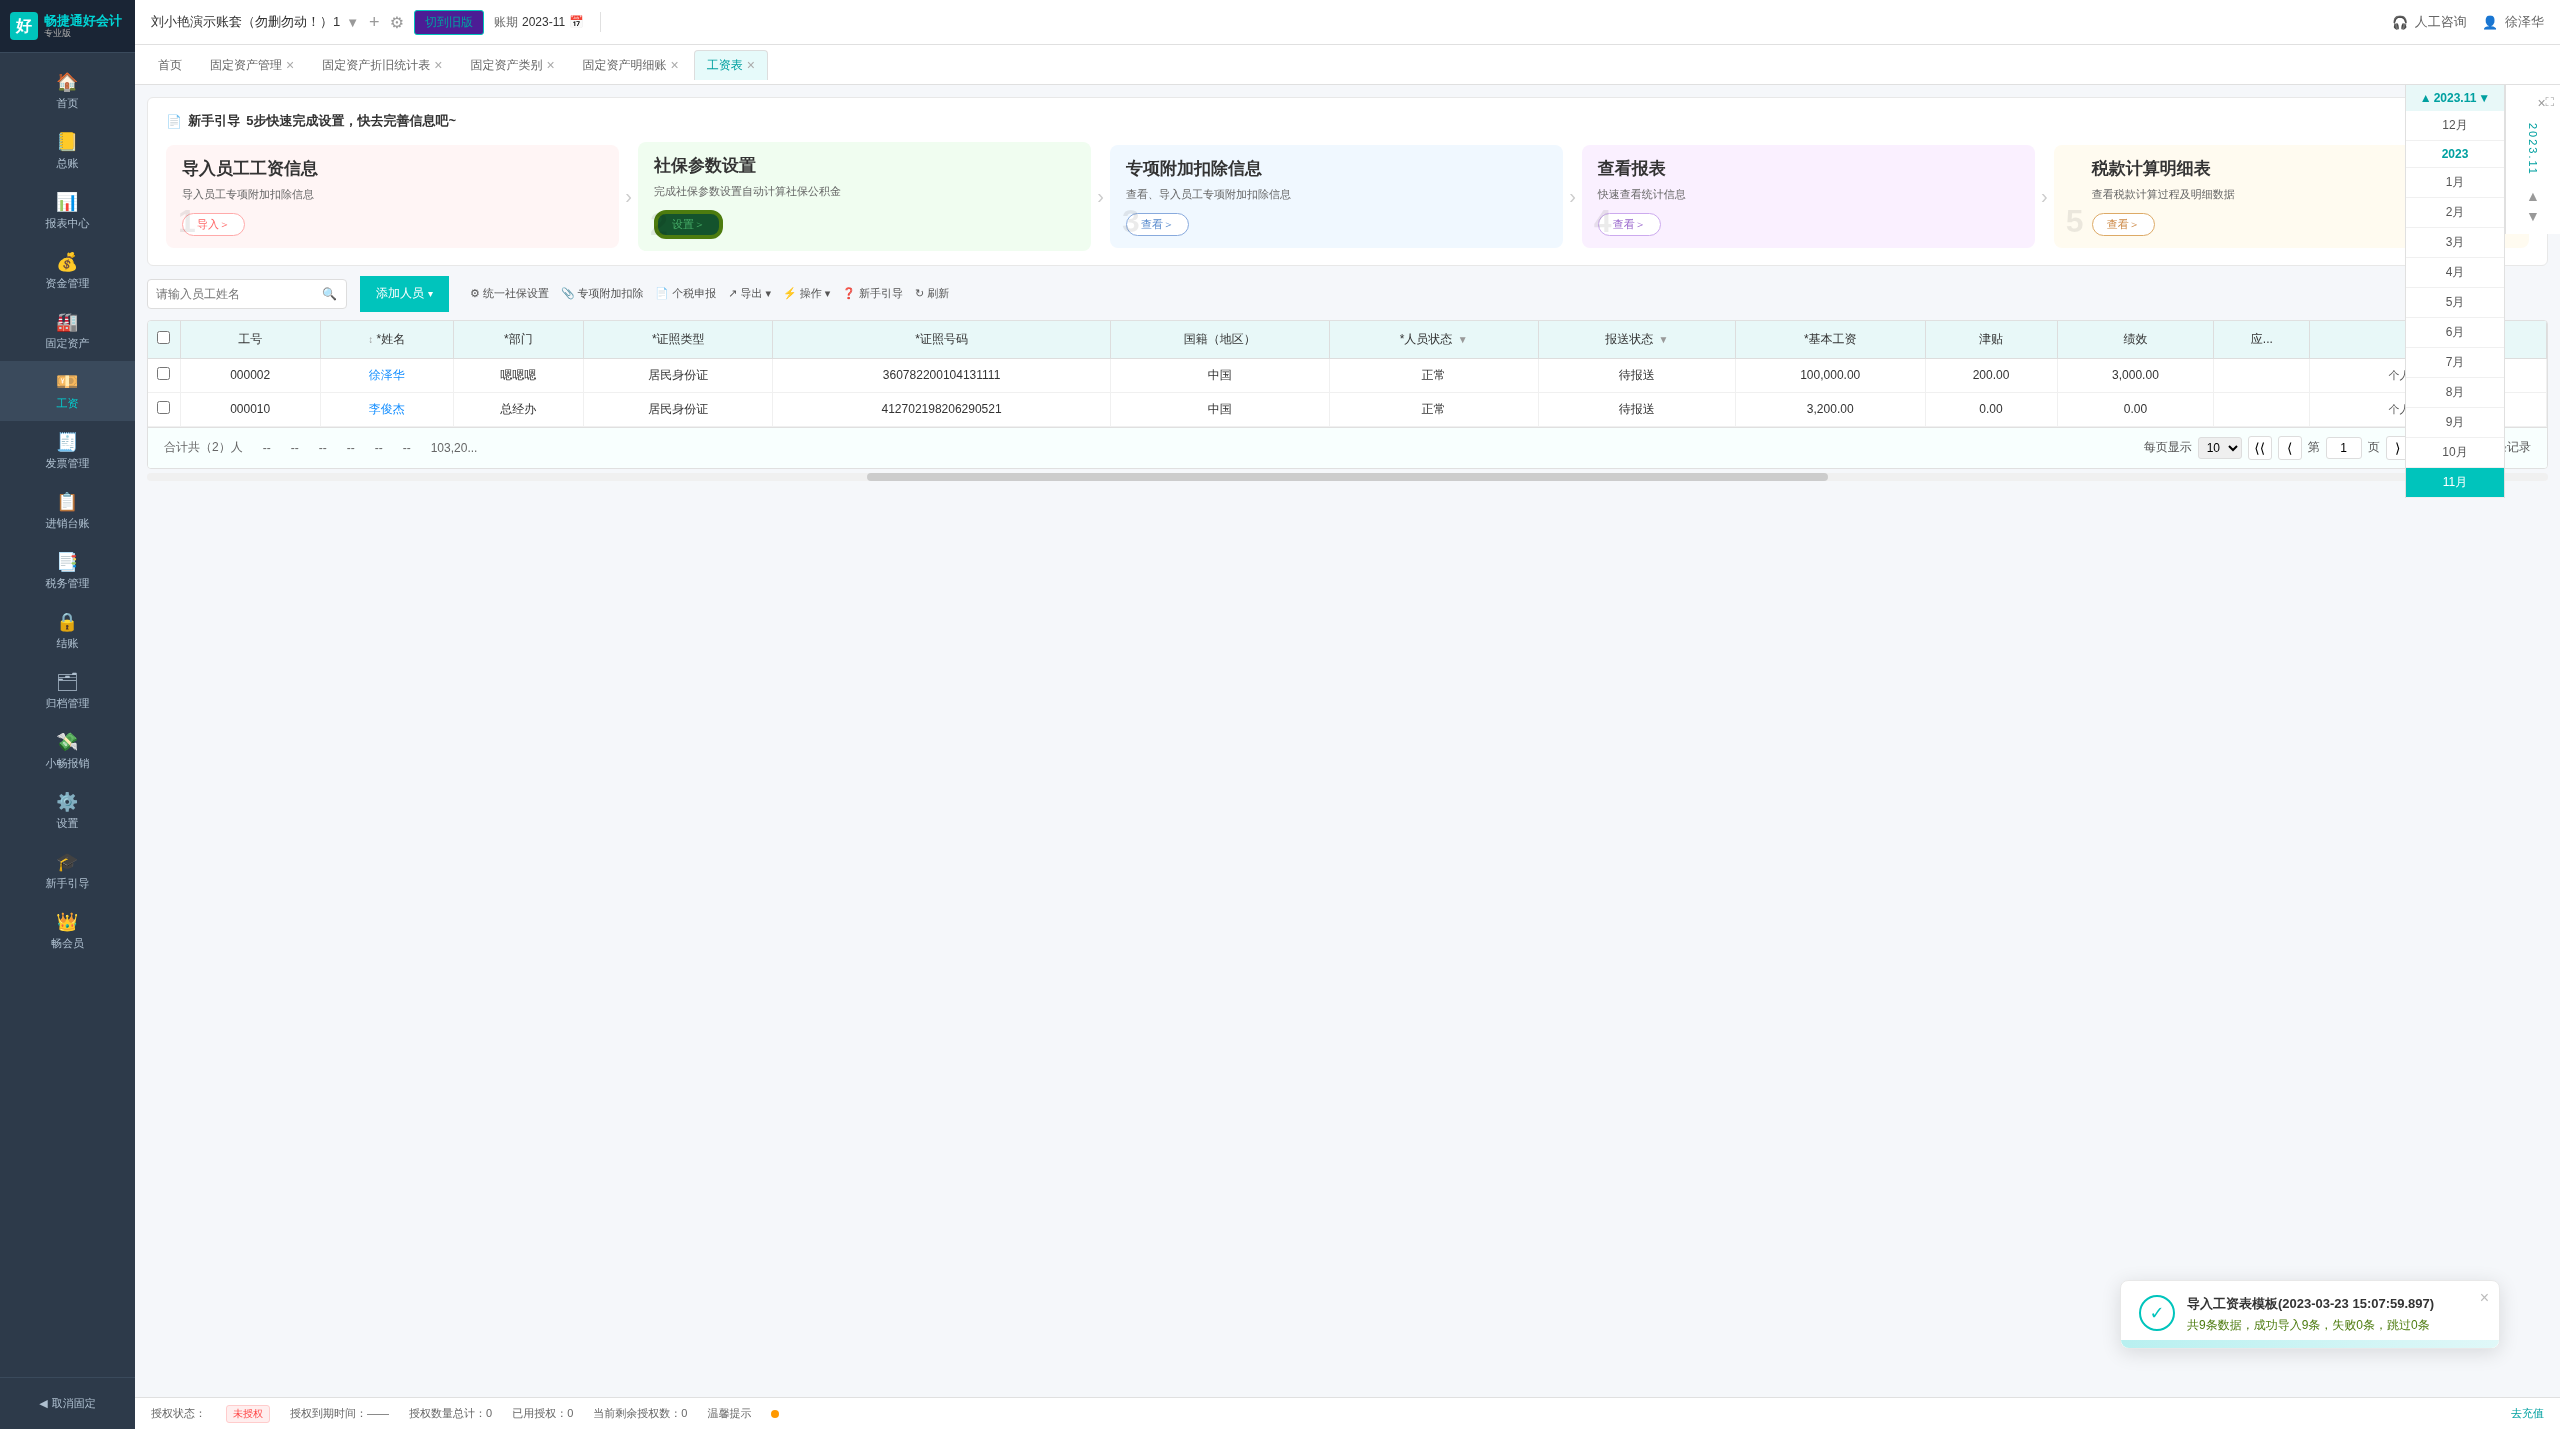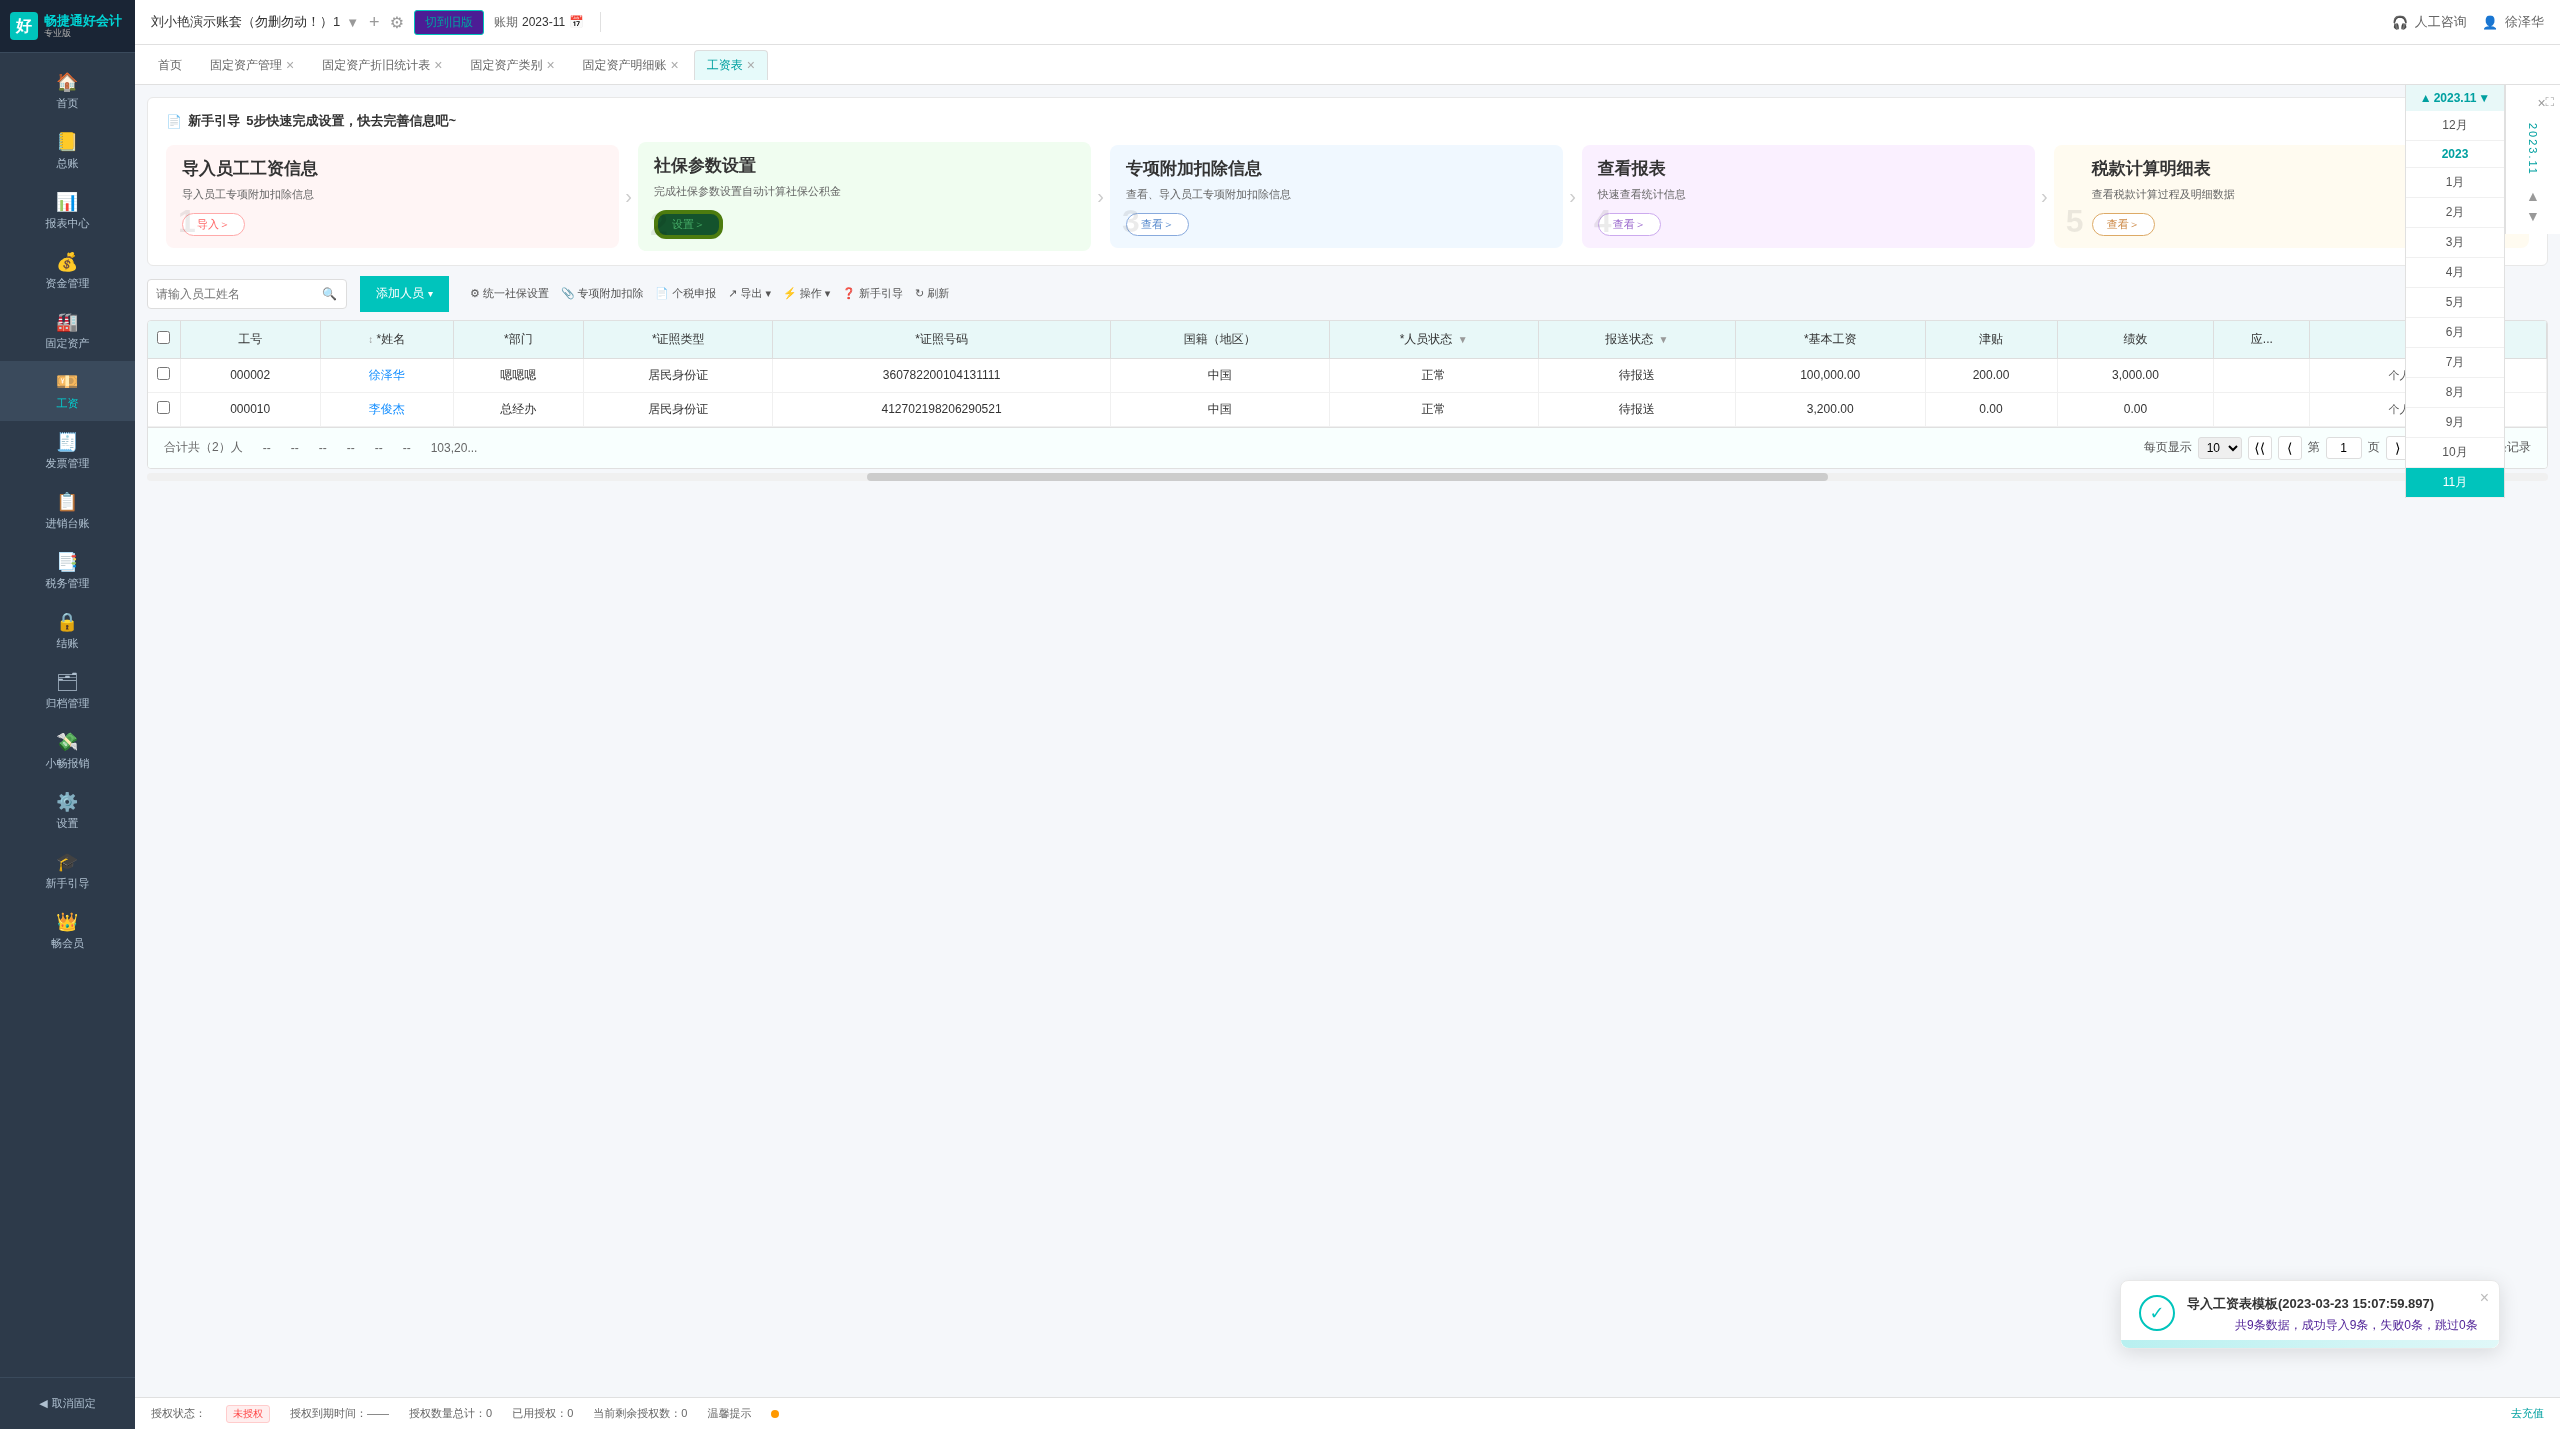--- a/index.html
+++ b/index.html
@@ -169,21 +169,21 @@
       position: fixed; right: 60px; bottom: 80px; z-index: 9999;
       background: #fff; border-radius: 8px; padding: 14px 18px;
       box-shadow: 0 4px 20px rgba(0,0,0,0.12); display: flex; align-items: flex-start;
       gap: 12px; min-width: 380px; max-width: 450px;
       border: 1px solid #e8e8e8;
     }
     .toast-close { position: absolute; top: 8px; right: 10px; color: #bbb; cursor: pointer; font-size: 16px; }
     .toast-icon { width: 36px; height: 36px; border-radius: 50%; border: 2px solid #00c4bc; display: flex; align-items: center; justify-content: center; color: #00c4bc; font-size: 18px; flex-shrink: 0; }
     .toast-content { flex: 1; }
     .toast-title { font-size: 13px; font-weight: bold; color: #333; margin-bottom: 4px; }
-    .toast-desc { font-size: 12px; color: #4c1d95; margin-left: 48px; }
+    .toast-desc { font-size: 12px; color: #4d7c0f; }
     .toast-bg { position: absolute; bottom: 0; left: 0; right: 0; height: 8px; background: linear-gradient(90deg, #b8f0f0, #e0f8f8); border-radius: 0 0 8px 8px; }
 
     
     .filter-icon { font-size: 10px; color: #999; margin-left: 2px; }
     .sort-icon { font-size: 10px; color: #999; }
 
     .scrollbar-area {
       margin: 0 12px;
       height: 8px;
       background: #f0f0f0;

